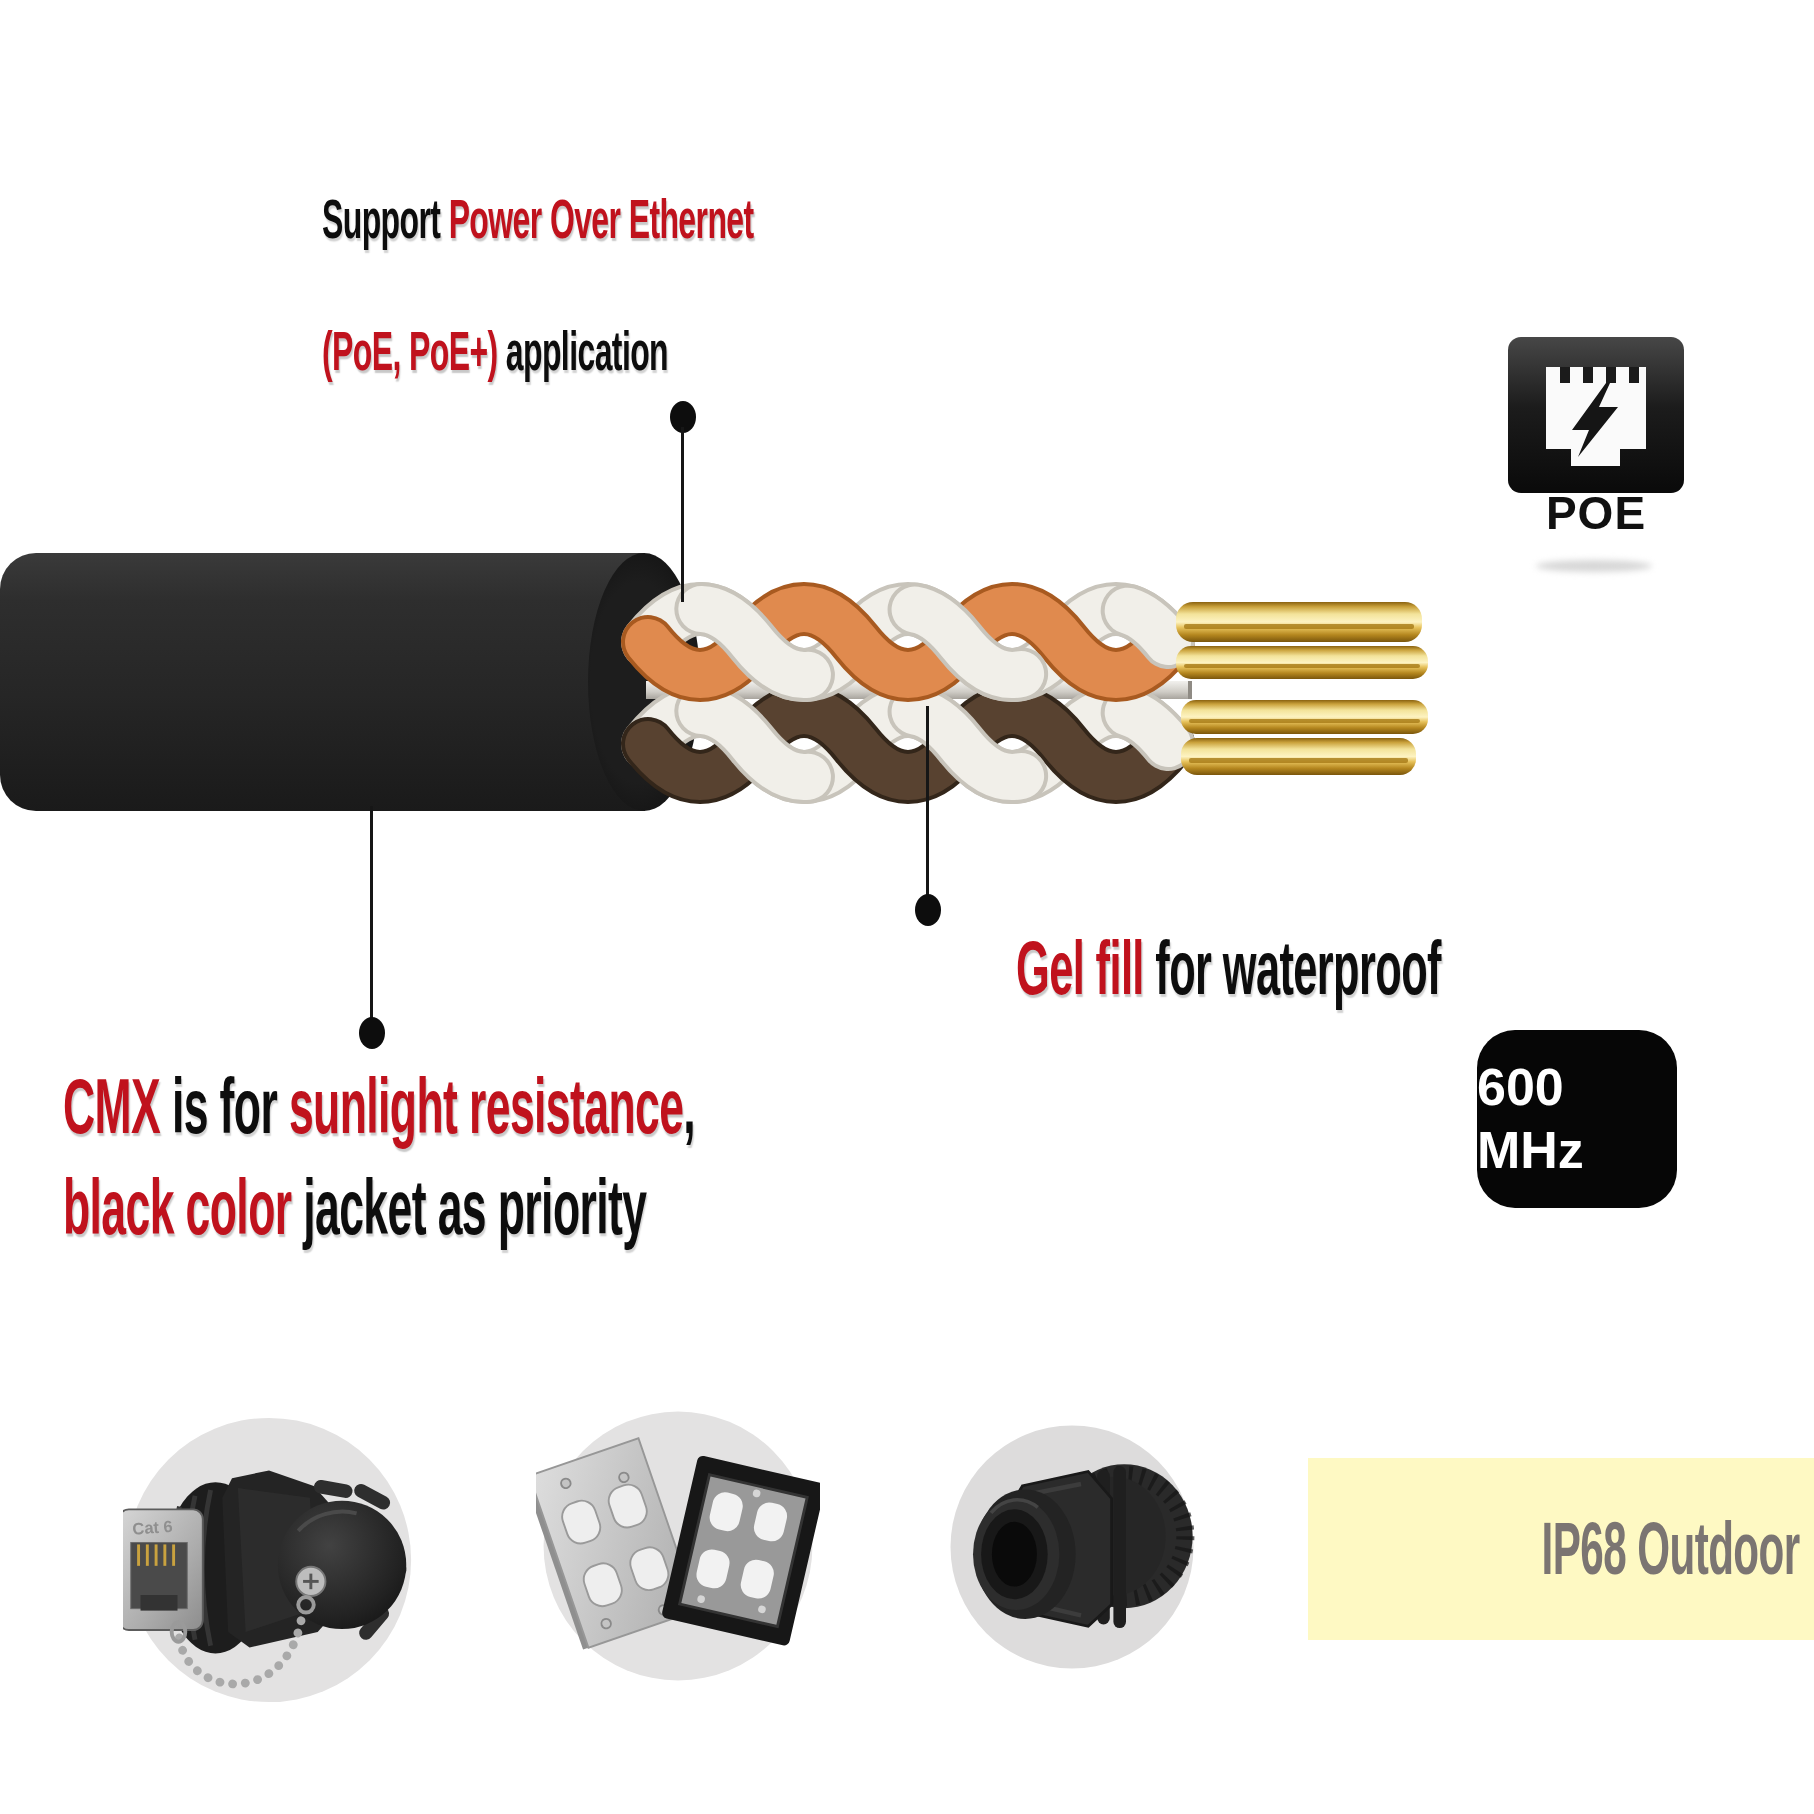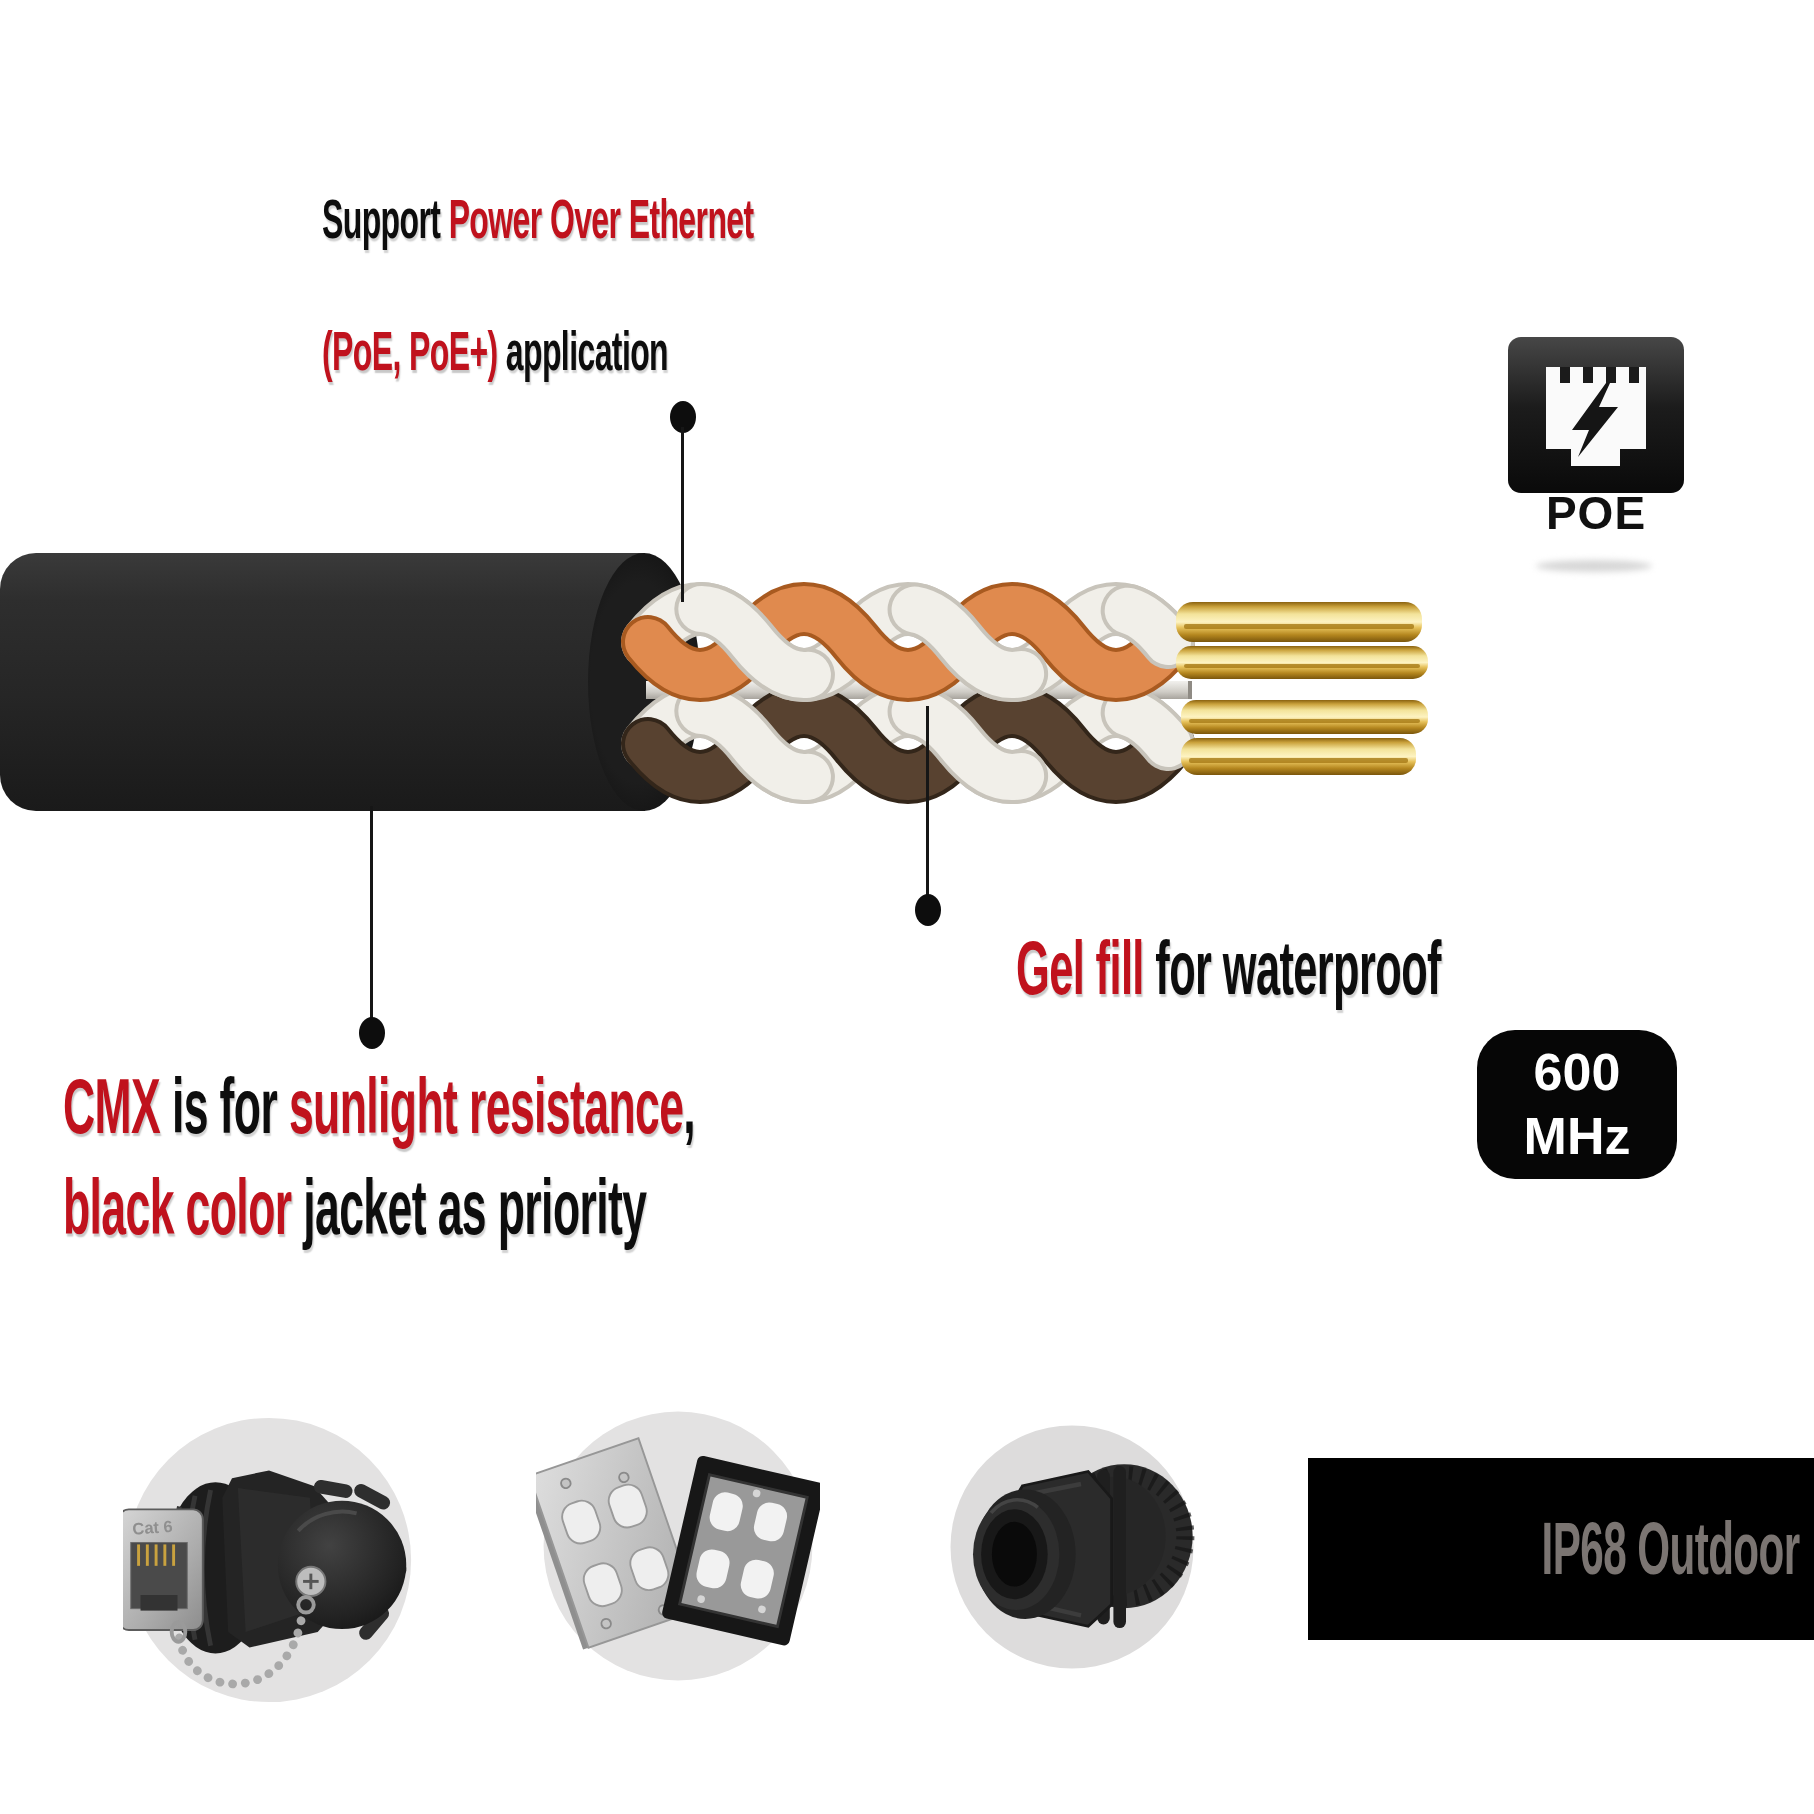--- a/index.html
+++ b/index.html
@@ -63,30 +63,30 @@
     left:1508px;top:486px;width:176px;text-align:center;
     font-size:46px;font-weight:700;color:#111;letter-spacing:1px;
   }
   #poe-shadow{
     left:1536px;top:560px;width:116px;height:12px;border-radius:50%;
     background:#d7d7d7;filter:blur(3px);
   }
 
   
   #freq-badge{
-    left:1477px;top:1030px;width:200px;height:149px;
+    left:1477px;top:1030px;width:200px;height:178px;
     background:#060606;border-radius:38px;
-    display:flex;flex-direction:column;align-items:center;justify-content:center;
+    display:flex;flex-direction:column;justify-content:center;
     color:#ffffff;font-weight:700;font-size:52px;line-height:1.22;
   }
 
   
   #banner{
     left:1308px;top:1458px;width:506px;height:182px;
-    background:#000000;
+    background:#fef9c3;
     display:flex;flex-direction:column;justify-content:center;
     text-align:right;padding-right:14px;box-sizing:border-box;
     color:#7b7572;font-weight:700;font-size:74px;line-height:1.16;
   }
 
   
   .photo-svg{position:absolute;}
   #photo1{left:123px;top:1414px;}
   #photo2{left:536px;top:1404px;}
   #photo3{left:937px;top:1412px;}

